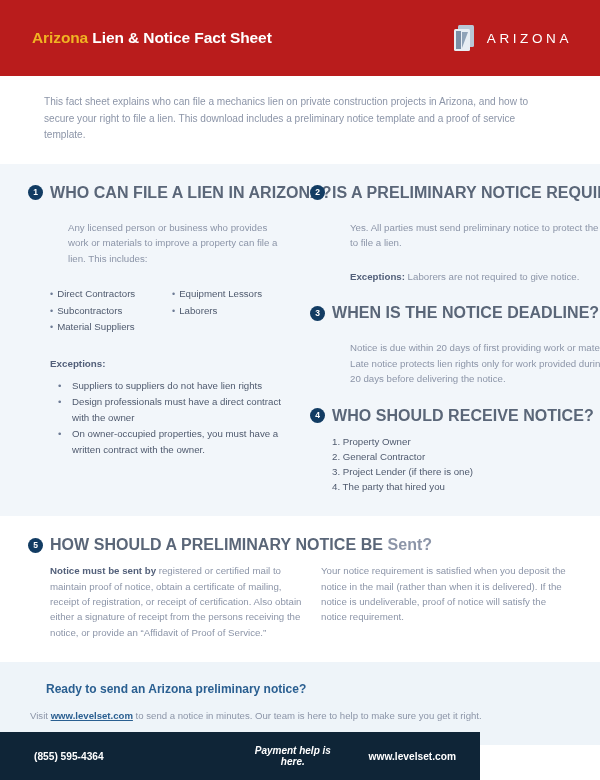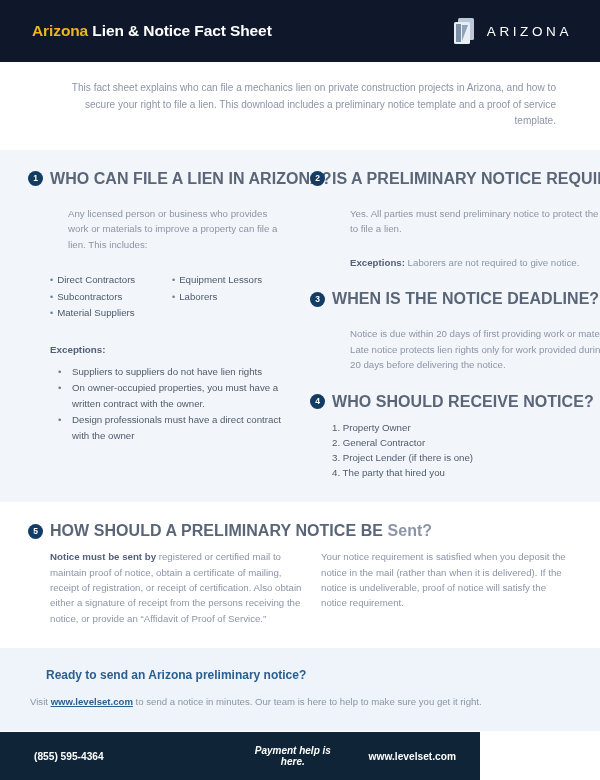--- a/index.html
+++ b/index.html
@@ -10,22 +10,22 @@
   body {
     width: 600px;
     height: 780px;
     font-family: "Liberation Sans", sans-serif;
     overflow: hidden;
     position: relative;
   }
 
   
   .header {
-    background: #0f172a;
-    height: 62px;
+    background: #b91c1c;
+    height: 76px;
     display: flex;
     align-items: center;
     justify-content: space-between;
     padding: 0 28px 0 32px;
     box-sizing: border-box;
   }
   .header-title {
     font-size: 15.5px;
     font-weight: bold;
     color: #ffffff;
@@ -54,21 +54,21 @@
   }
 
   
   .intro {
     background: #ffffff;
     padding: 18px 44px 20px 44px;
     box-sizing: border-box;
   }
   .intro p {
     margin: 0;
-    text-align: right;
+    text-align: left;
     font-size: 10.1px;
     line-height: 16.5px;
     color: #8c95a8;
   }
 
   
   .band {
     background: #f2f6fa;
     padding: 20px 0 22px 0;
   }
@@ -307,22 +307,22 @@
           </div>
           <div class="dc">
             <div>Equipment Lessors</div>
             <div>Laborers</div>
           </div>
         </div>
 
         <div class="exc-label">Exceptions:</div>
         <ul class="dash">
           <li>Suppliers to suppliers do not have lien rights</li>
+          <li>Design professionals must have a direct contract with the owner</li>
           <li>On owner-occupied properties, you must have a written contract with the owner.</li>
-          <li>Design professionals must have a direct contract with the owner</li>
         </ul>
       </div>
     </div>
 
     <div class="col-right">
 
       <div>
         <div class="sec-head">
           <span class="badge">2</span>
           <span class="sec-title">IS A PRELIMINARY NOTICE REQUIRED?</span>

